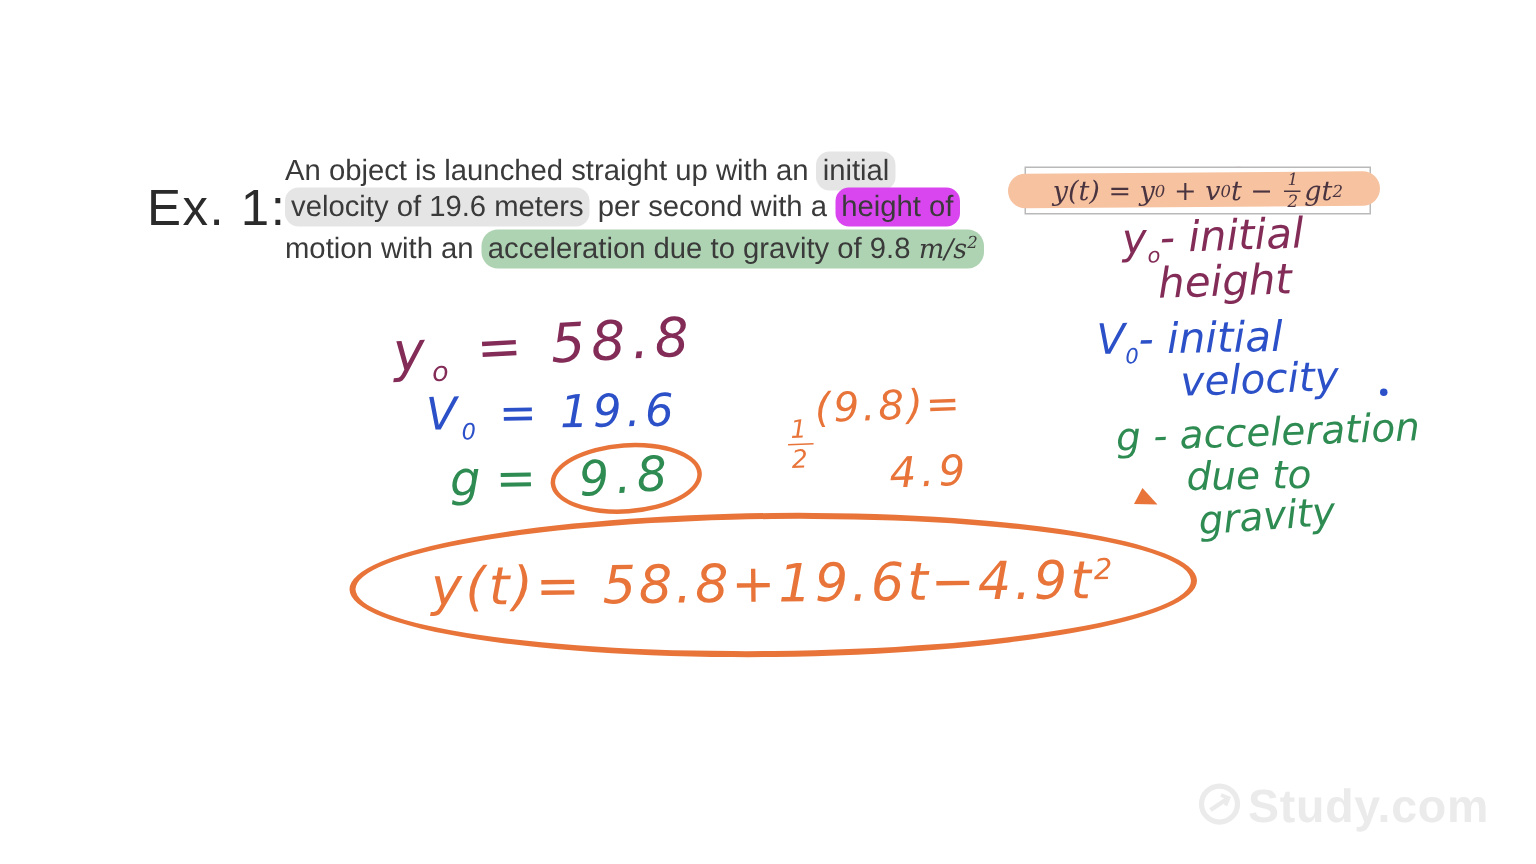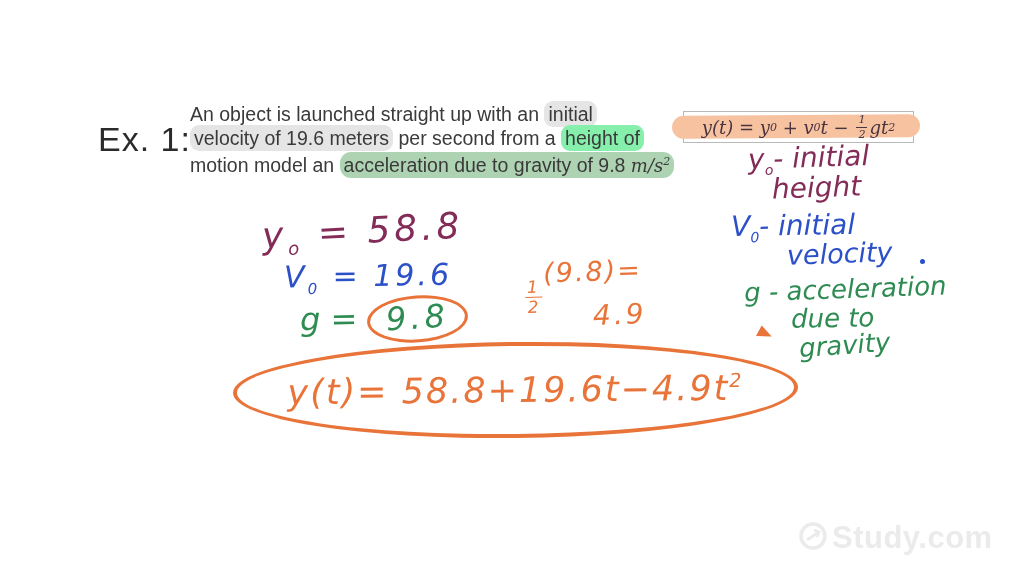--- a/index.html
+++ b/index.html
@@ -12,21 +12,21 @@
   
   .ex-label{
     left:98px;top:100px;font-size:34px;font-weight:300;color:#2b2b2b;
     letter-spacing:1px;
     margin-top:20px;
   }
   .problem{left:190px;top:102px;width:520px;color:#3a3a3a;font-size:19.5px;}
   .p-line{height:24px;line-height:24px;white-space:nowrap;}
   .hl{border-radius:9px;padding:2px 4px;}
   .hl-blue{background:#e5e5e5;}
-  .hl-pink{background:#86efac;}
+  .hl-pink{background:#d946ef;}
   .hl-green{background:#aed3b2;border-radius:11px;}
   .math-serif{font-family:"DejaVu Serif",serif;font-style:italic;font-size:18px;}
   .math-serif sup{font-size:11px;}
 
   
   .formula-box{
     left:683px;top:111px;width:229px;height:30px;background:#ffffff;
     border:1px solid #b9b9b9;
   }
   .peach-band{
@@ -103,22 +103,22 @@
   .wm-text{font-size:31px;font-weight:600;letter-spacing:.5px;
     font-family:"Liberation Sans",sans-serif;}
 </style>
 </head>
 <body>
 
 <div class="abs ex-label">Ex. 1:</div>
 
 <div class="abs problem">
   <div class="p-line"><span>An object is launched straight up with an </span><span class="hl hl-blue">initial</span></div>
-  <div class="p-line"><span class="hl hl-blue">velocity of 19.6 meters</span><span> per second from a </span><span class="hl hl-pink">height of</span></div>
-  <div class="p-line"><span>motion model an </span><span class="hl hl-green"><span>acceleration due to gravity of </span><span> 9.8 </span><span class="math-serif"><span>m/s</span><sup>2</sup></span></span></div>
+  <div class="p-line"><span class="hl hl-blue">velocity of 19.6 meters</span><span> per second with a </span><span class="hl hl-pink">height of</span></div>
+  <div class="p-line"><span>motion with an </span><span class="hl hl-green"><span>acceleration due to gravity of </span><span> 9.8 </span><span class="math-serif"><span>m/s</span><sup>2</sup></span></span></div>
 </div>
 
 <div class="abs formula-box">
   <div class="peach-band"></div>
   <div class="formula-text"><span>y(t) = y</span><sub>0</sub><span> + v</span><sub>0</sub><span class="t-wrap"><span class="pink-blob"></span><span>t</span></span><span> − </span><span class="frac"><span class="num">1</span><span class="den">2</span></span><span>gt</span><sup>2</sup></div>
 </div>
 
 <div class="abs hw maroon work-y0"><span>y</span><sub>o</sub><span> = 58.8</span></div>
 
 <div class="abs hw blue work-v0"><span>V</span><sub>0</sub><span> = 19.6</span></div>

